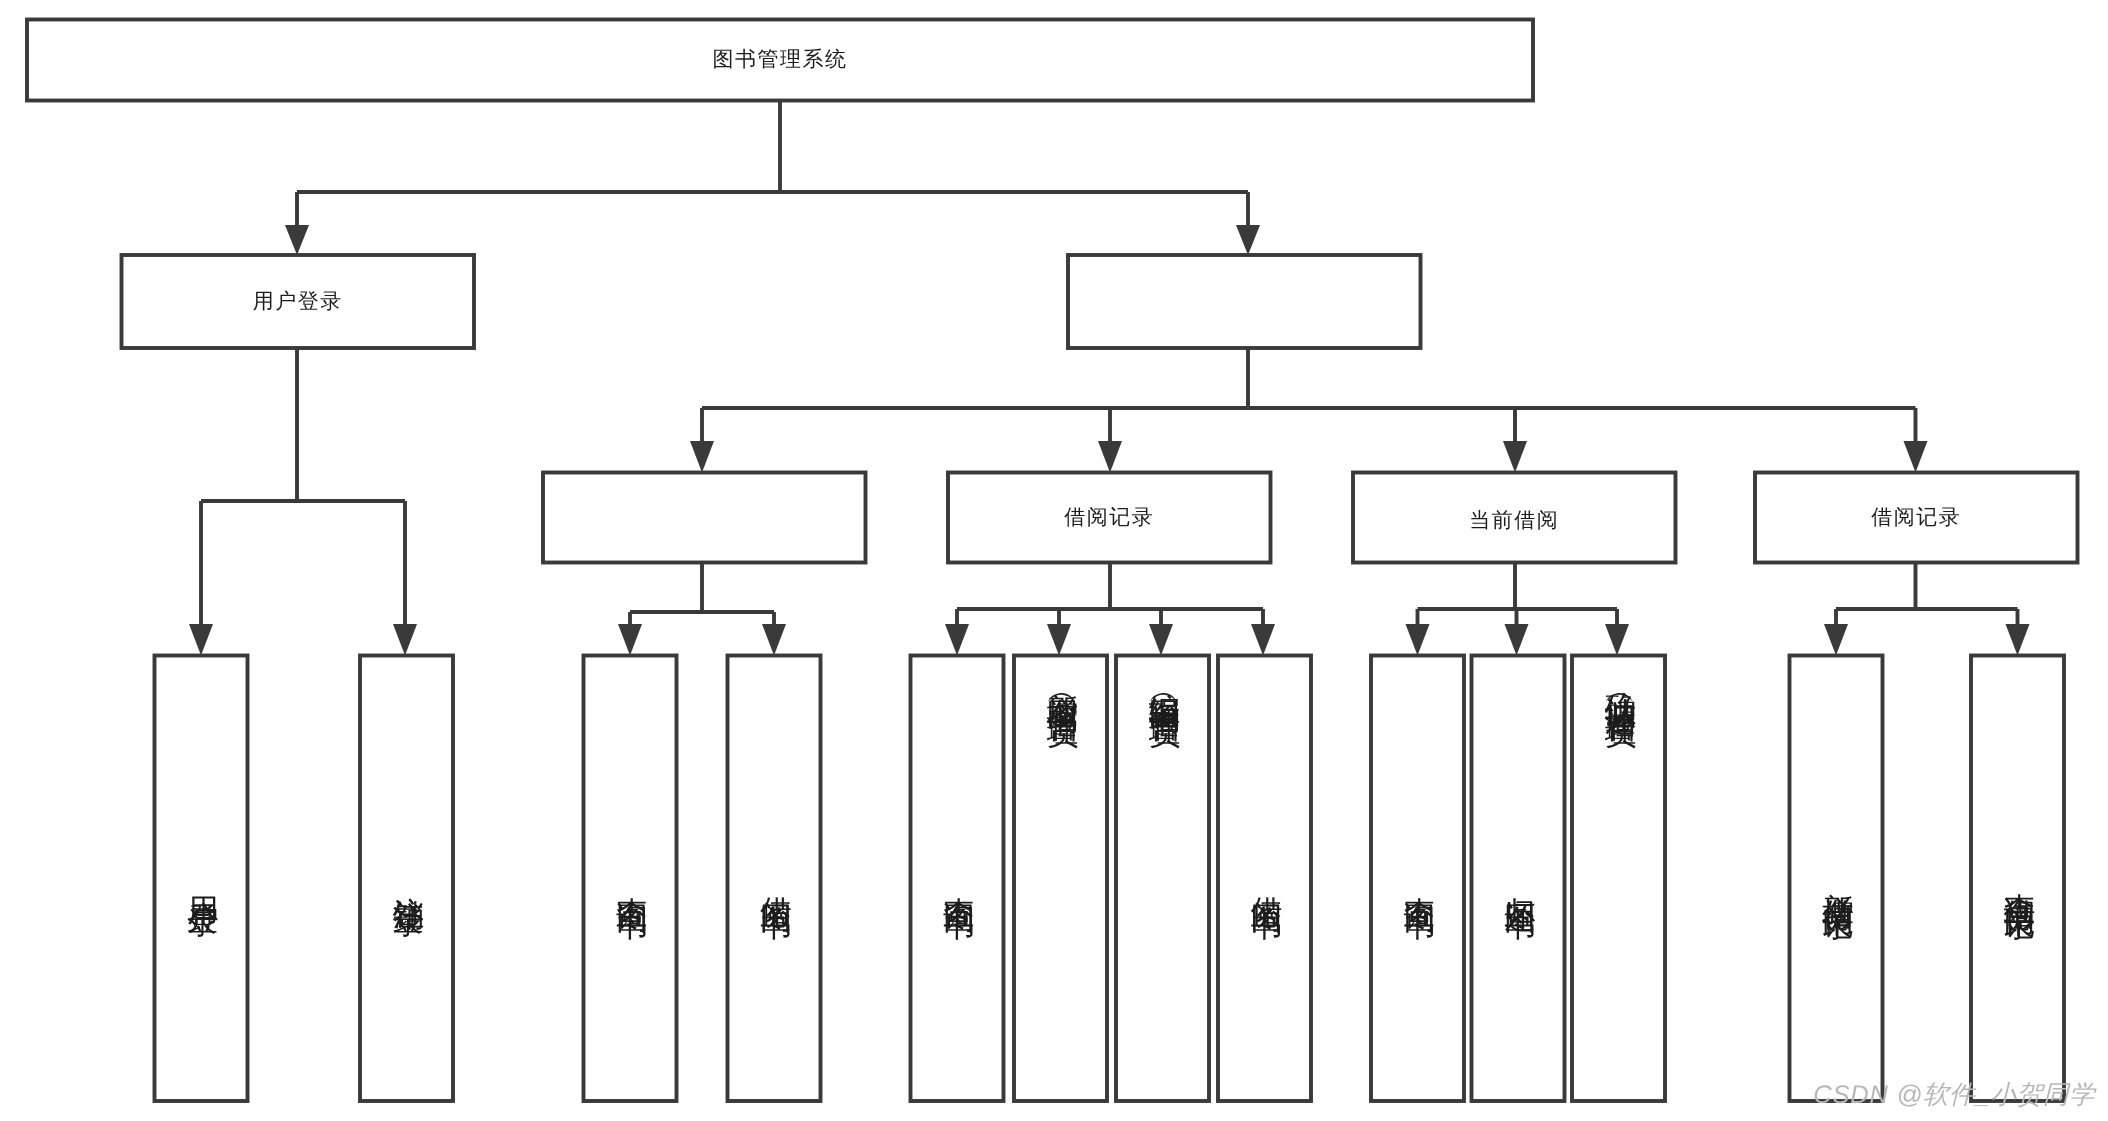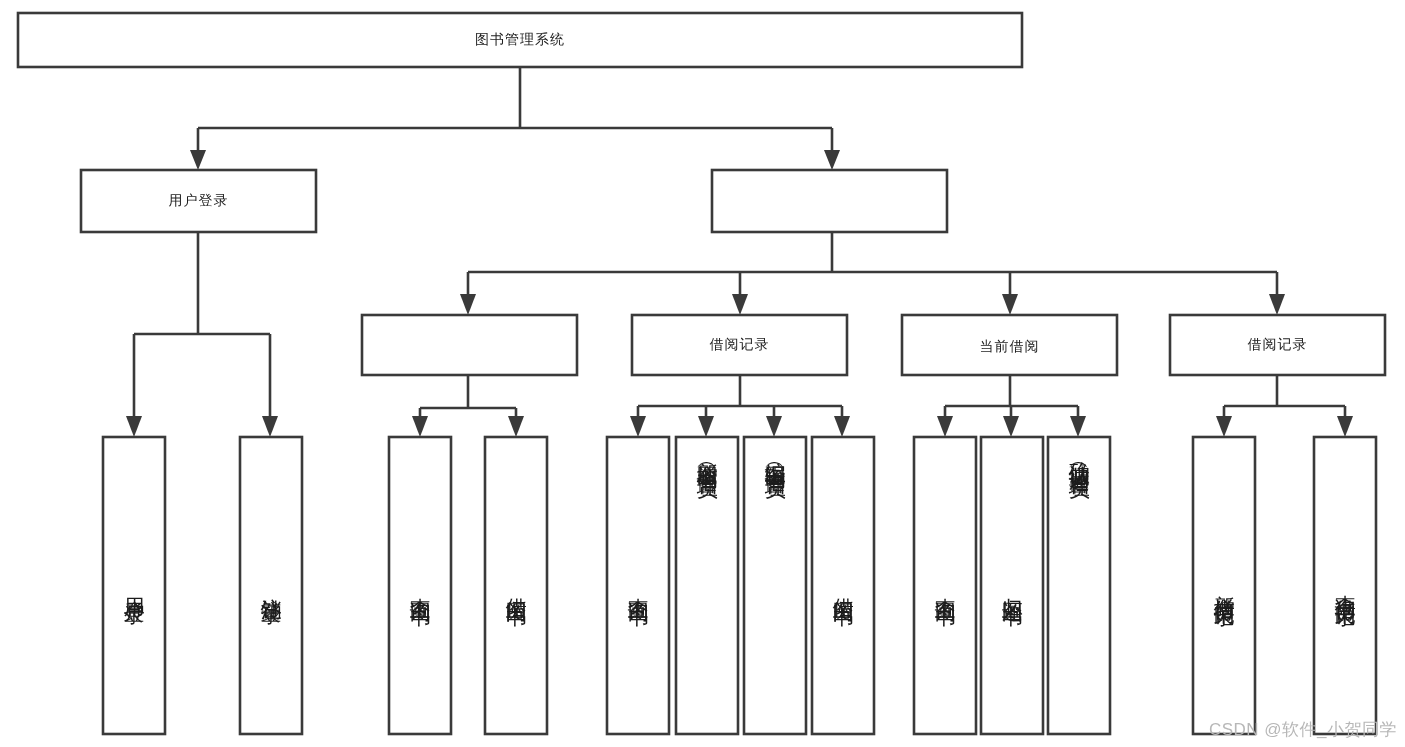--- a/index.html
+++ b/index.html
@@ -67,20 +67,21 @@
   }
   #watermark {
     position: absolute;
     right: 8px;
     bottom: 6px;
     font-size: 17px;
     color: #b7b7b7;
     letter-spacing: 0.5px;
     font-family: "Liberation Sans", "DejaVu Sans", sans-serif;
     white-space: nowrap;
+    font-style: italic;
   }
 </style>
 </head>
 <body>
 
 <div id="diagram-root">
 
   <svg id="flow-svg" viewBox="0 0 1405 747">
 
     <g>

